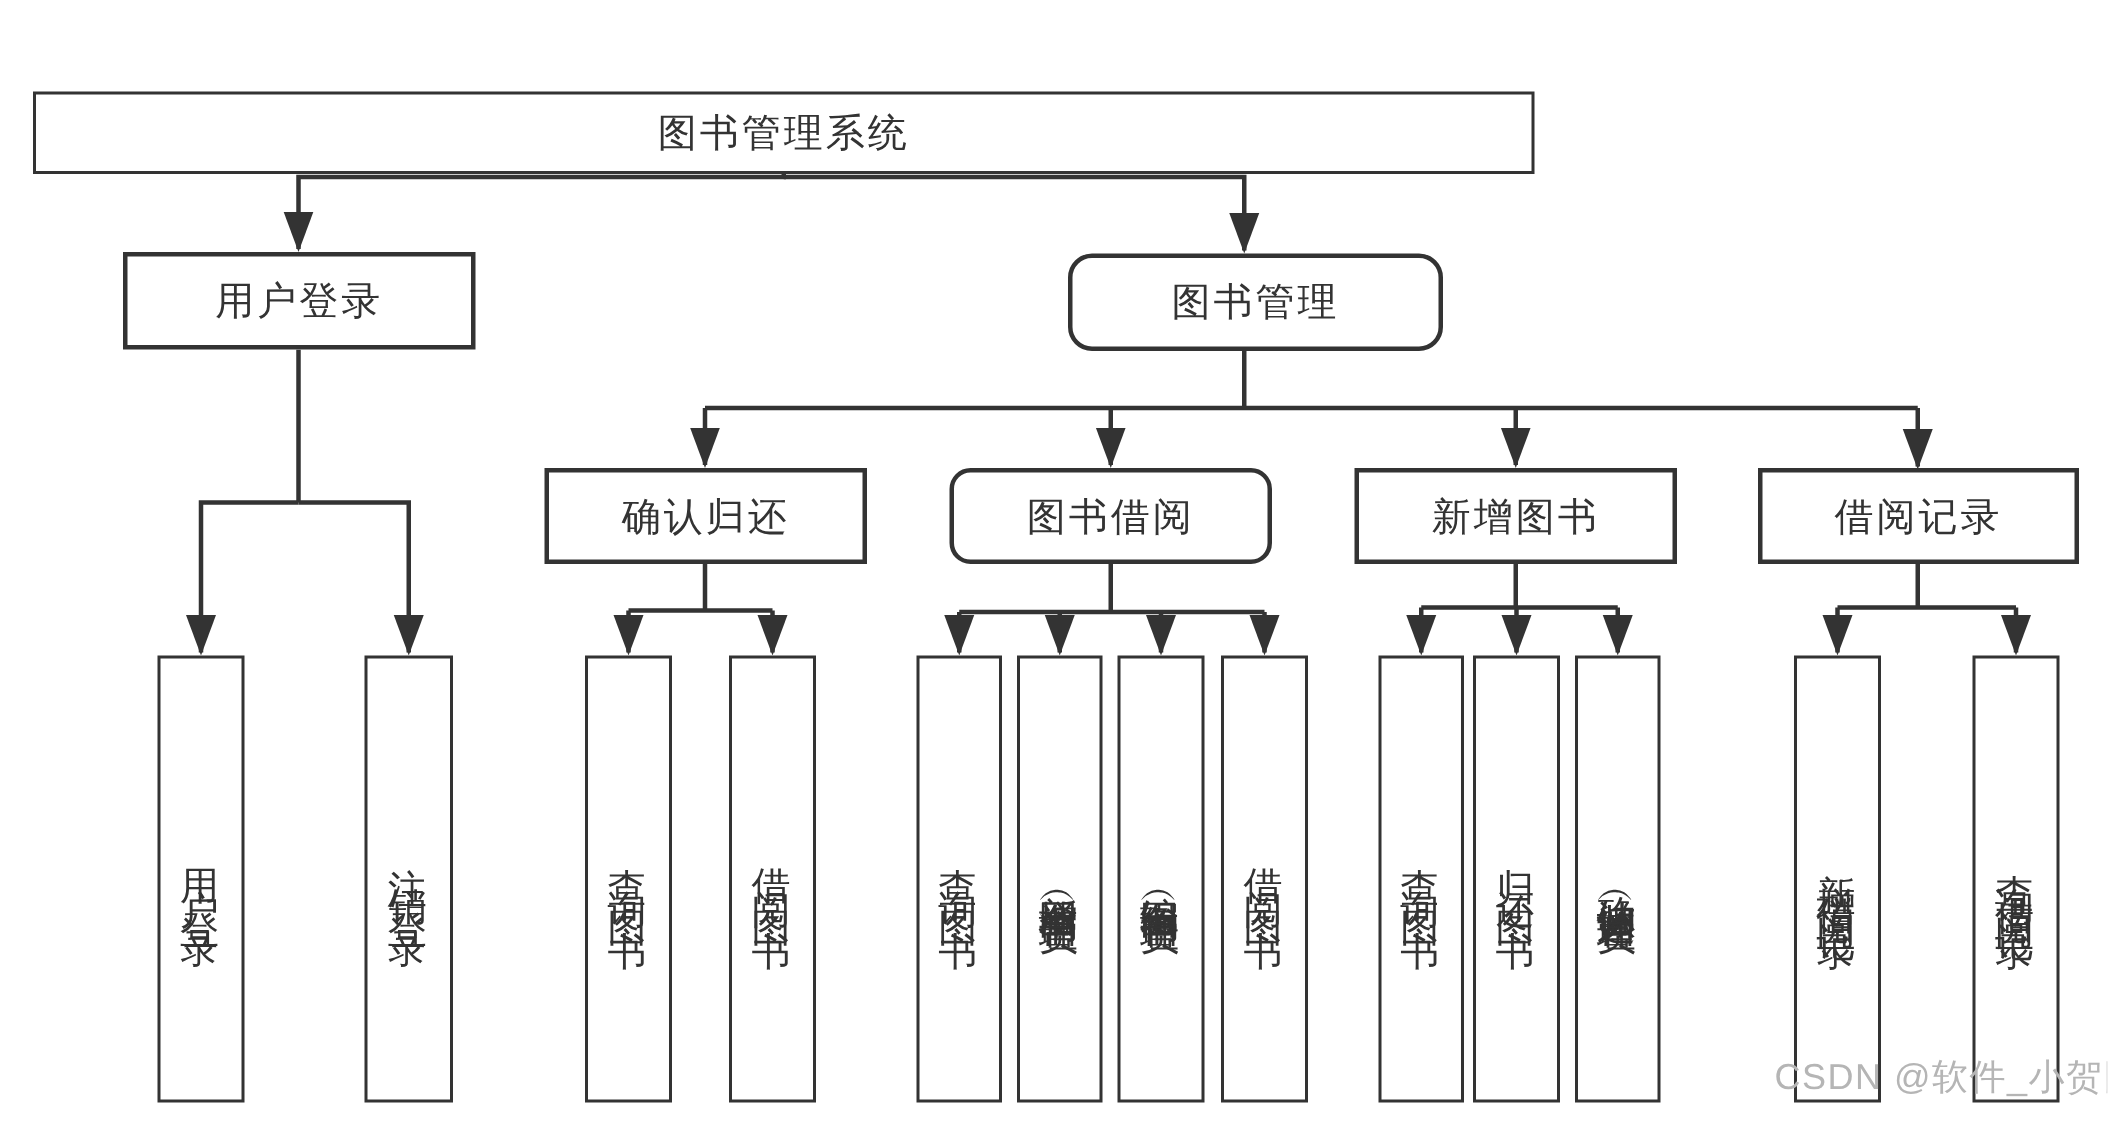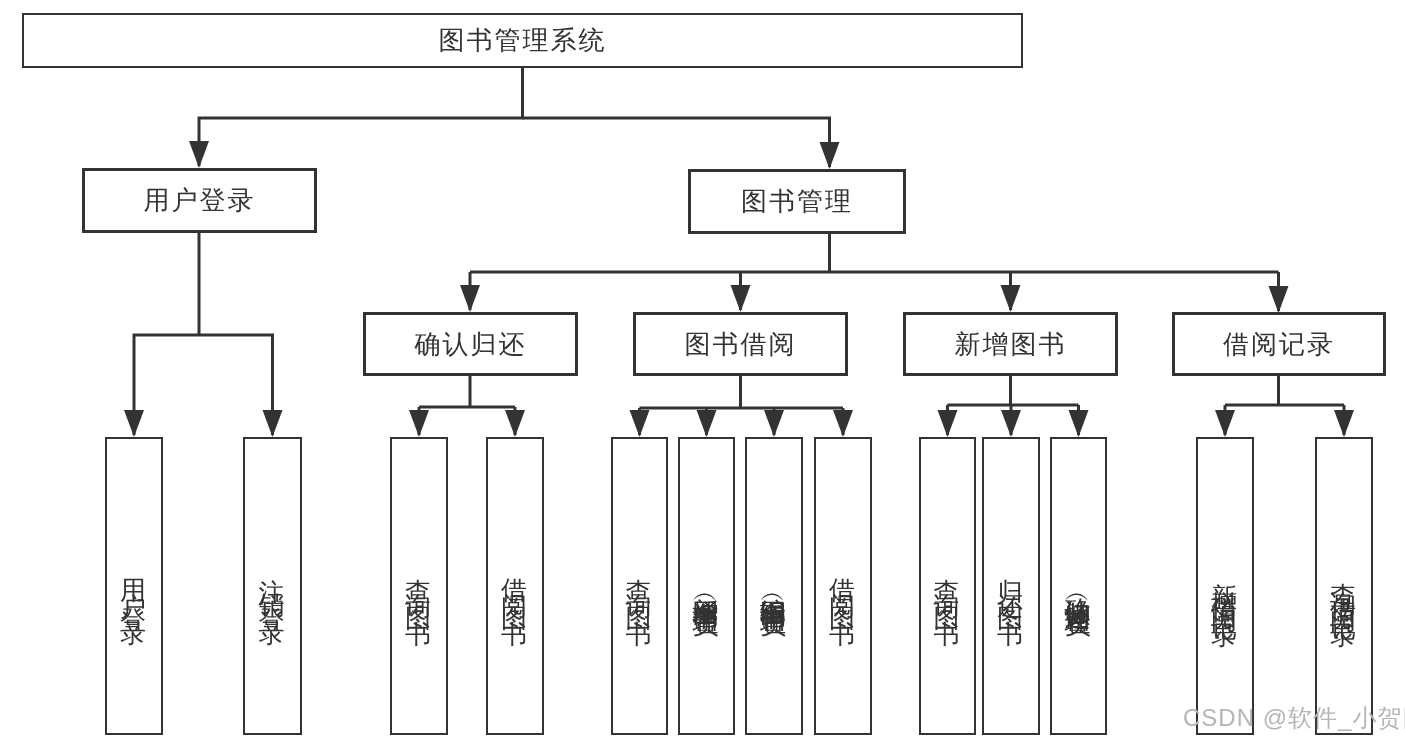--- a/index.html
+++ b/index.html
@@ -12,21 +12,21 @@
   }
   .wires{position:absolute;left:0;top:0;z-index:1;}
   .wire{fill:none;stroke:#333333;stroke-width:3;}
   .box{
     position:absolute;box-sizing:border-box;
     border:3px solid #333333;background:#ffffff;
     display:flex;align-items:center;justify-content:center;
     color:#333333;font-size:26px;letter-spacing:2px;
     z-index:2;
   }
-  .root{border-width:2px;}
+  .root{border-width:2px;margin-top:48px;}
   .leaf{
     border-width:2px;
     writing-mode:vertical-rl;
     text-orientation:mixed;
   }
   .len4{letter-spacing:14px;}
   .len6{letter-spacing:8px;}
   .len9{letter-spacing:2px;}
   .watermark{
     position:absolute;left:1183px;top:702px;
@@ -80,28 +80,28 @@
     <path class="wire" marker-end="url(#arr)" d="M1344,405 V435"></path>
   </svg>
 
   <div class="box root" style="left:22px;top:13px;width:1001px;height:55px;">
     <span>图书管理系统</span>
   </div>
 
   <div class="box" style="left:82px;top:168px;width:235px;height:65px;">
     <span>用户登录</span>
   </div>
-  <div class="box" style="left:688px;top:169px;width:218px;height:65px;">
+  <div class="box" style="left:712px;top:169px;width:250px;height:65px;border-radius:16px;">
     <span>图书管理</span>
   </div>
 
   <div class="box" style="left:363px;top:312px;width:215px;height:64px;">
     <span>确认归还</span>
   </div>
-  <div class="box" style="left:633px;top:312px;width:215px;height:64px;">
+  <div class="box" style="left:633px;top:312px;width:215px;height:64px;border-radius:14px;">
     <span>图书借阅</span>
   </div>
   <div class="box" style="left:903px;top:312px;width:215px;height:64px;">
     <span>新增图书</span>
   </div>
   <div class="box" style="left:1172px;top:312px;width:214px;height:64px;">
     <span>借阅记录</span>
   </div>
 
   <div class="box leaf len4" style="left:105px;top:437px;width:58px;height:298px;">

